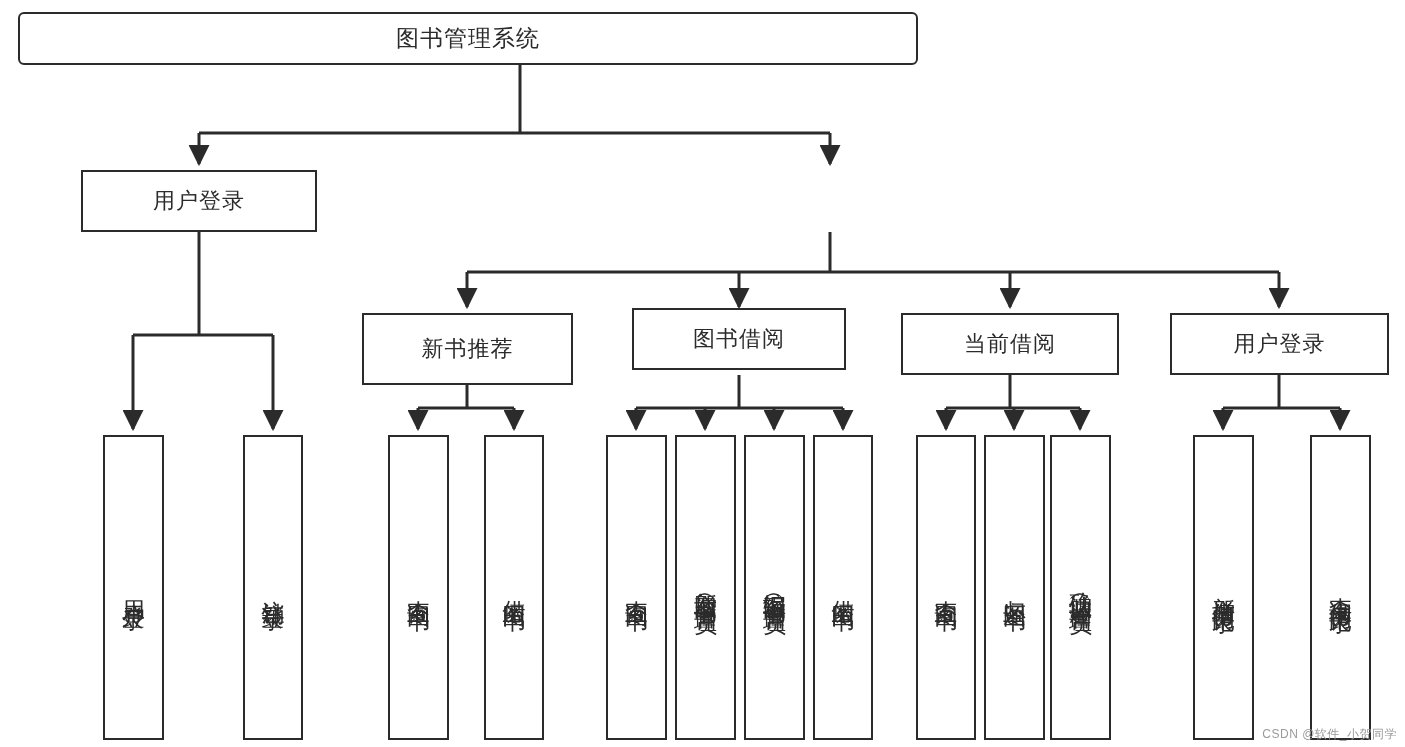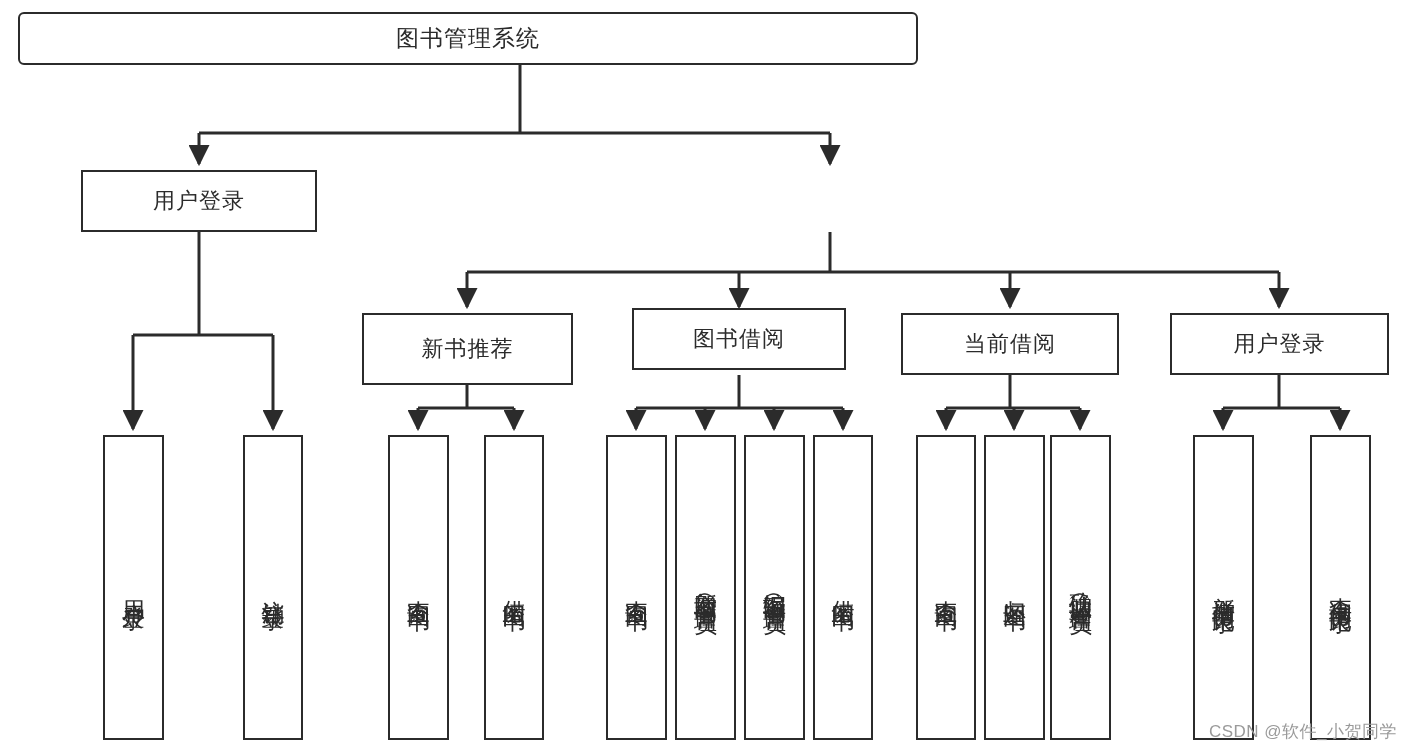--- a/index.html
+++ b/index.html
@@ -54,21 +54,21 @@
     font-size: 23px;
     line-height: 1.18;
     letter-spacing: 3px;
     white-space: nowrap;
     max-height: 100%;
   }
   #watermark {
     position: absolute;
     right: 8px;
     bottom: 4px;
-    font-size: 17px;
+    font-size: 12px;
     color: #9a9a9a;
     letter-spacing: 0.5px;
     white-space: nowrap;
   }
 </style>
 </head>
 <body>
 
 <div id="canvas">
 

